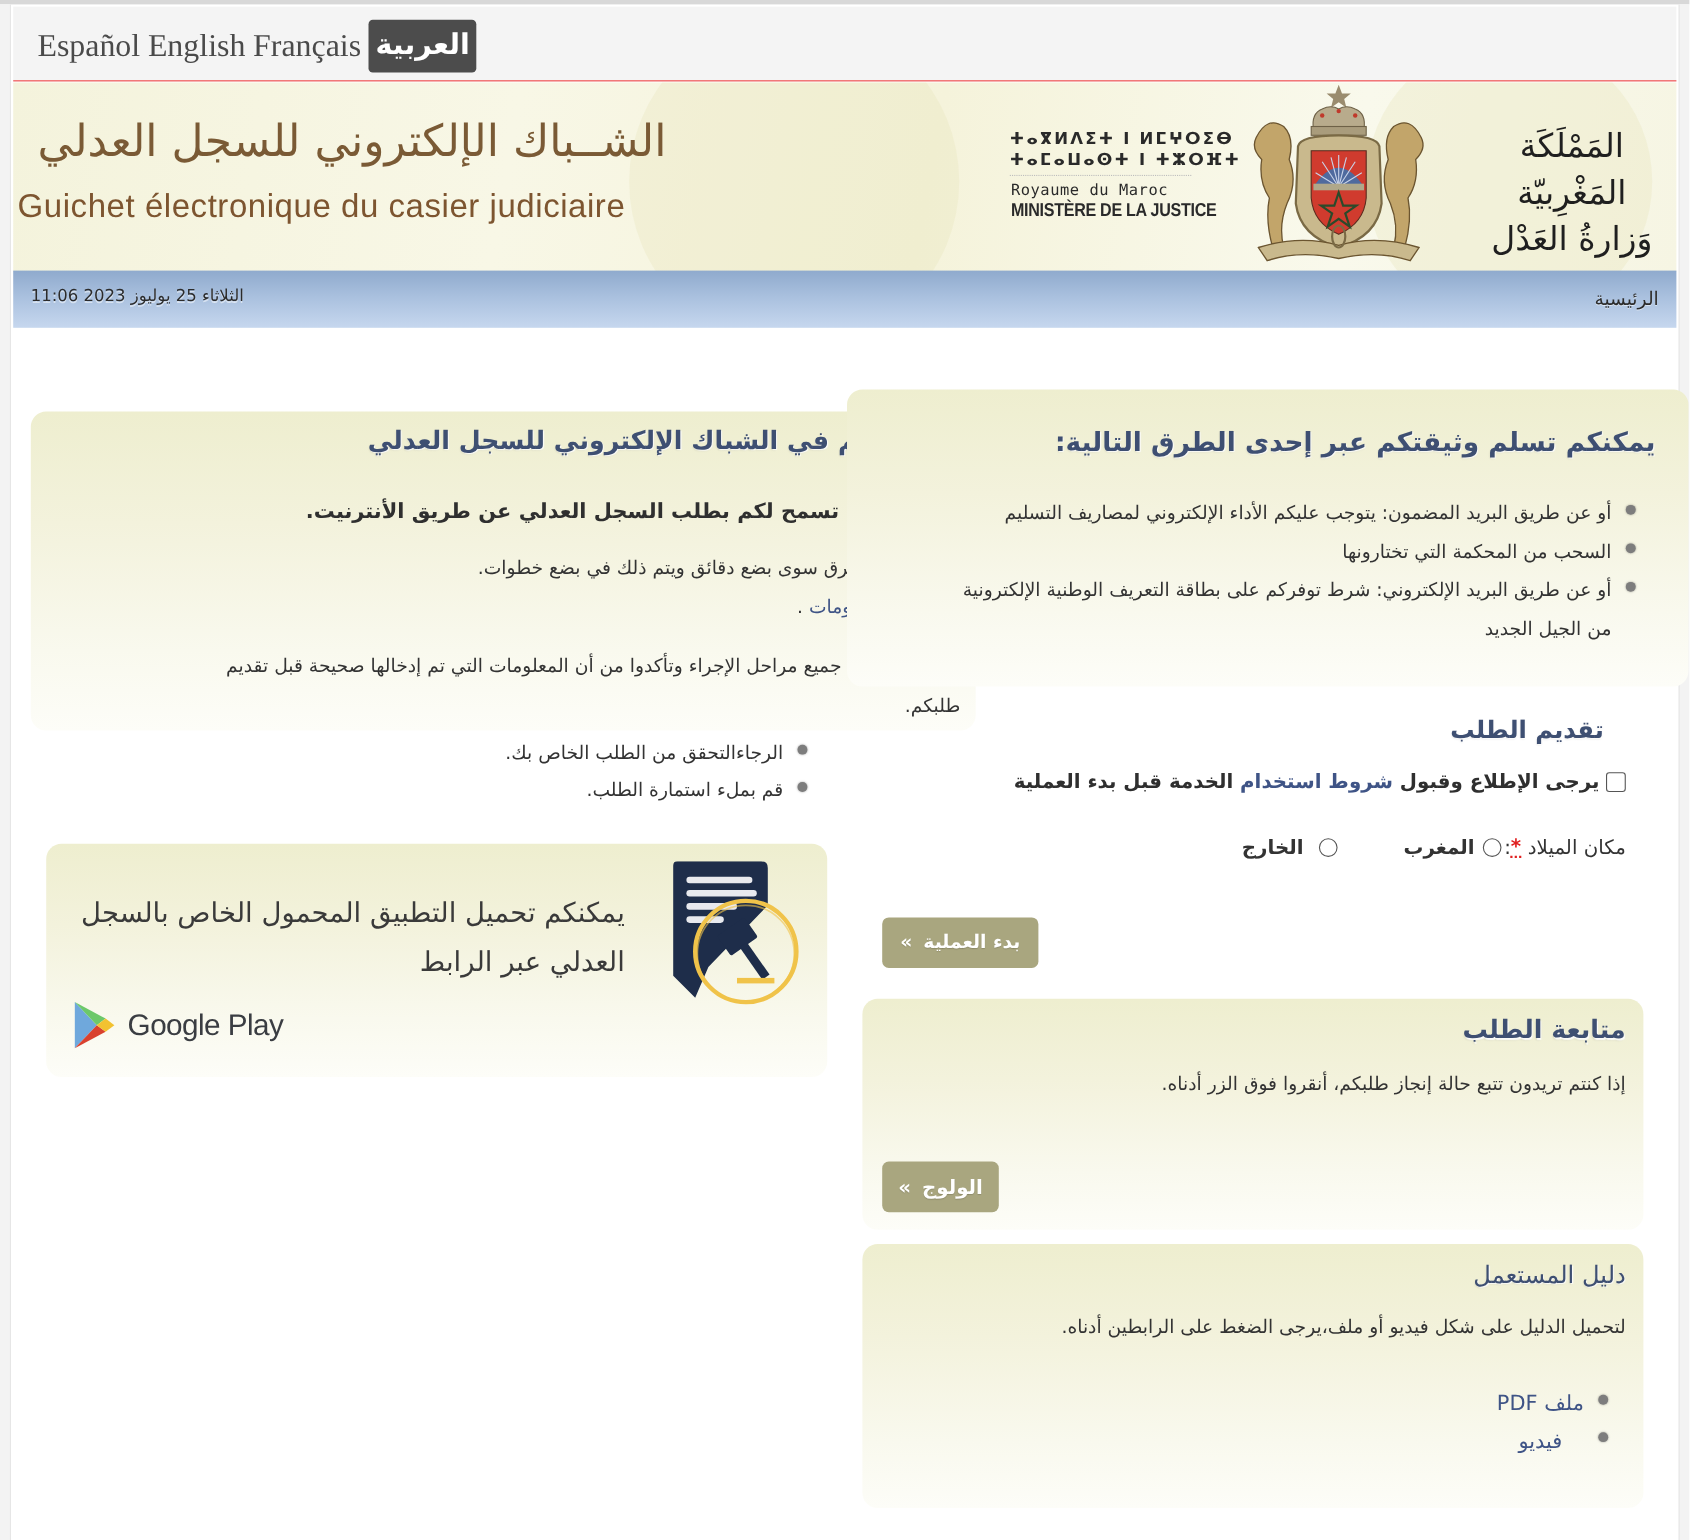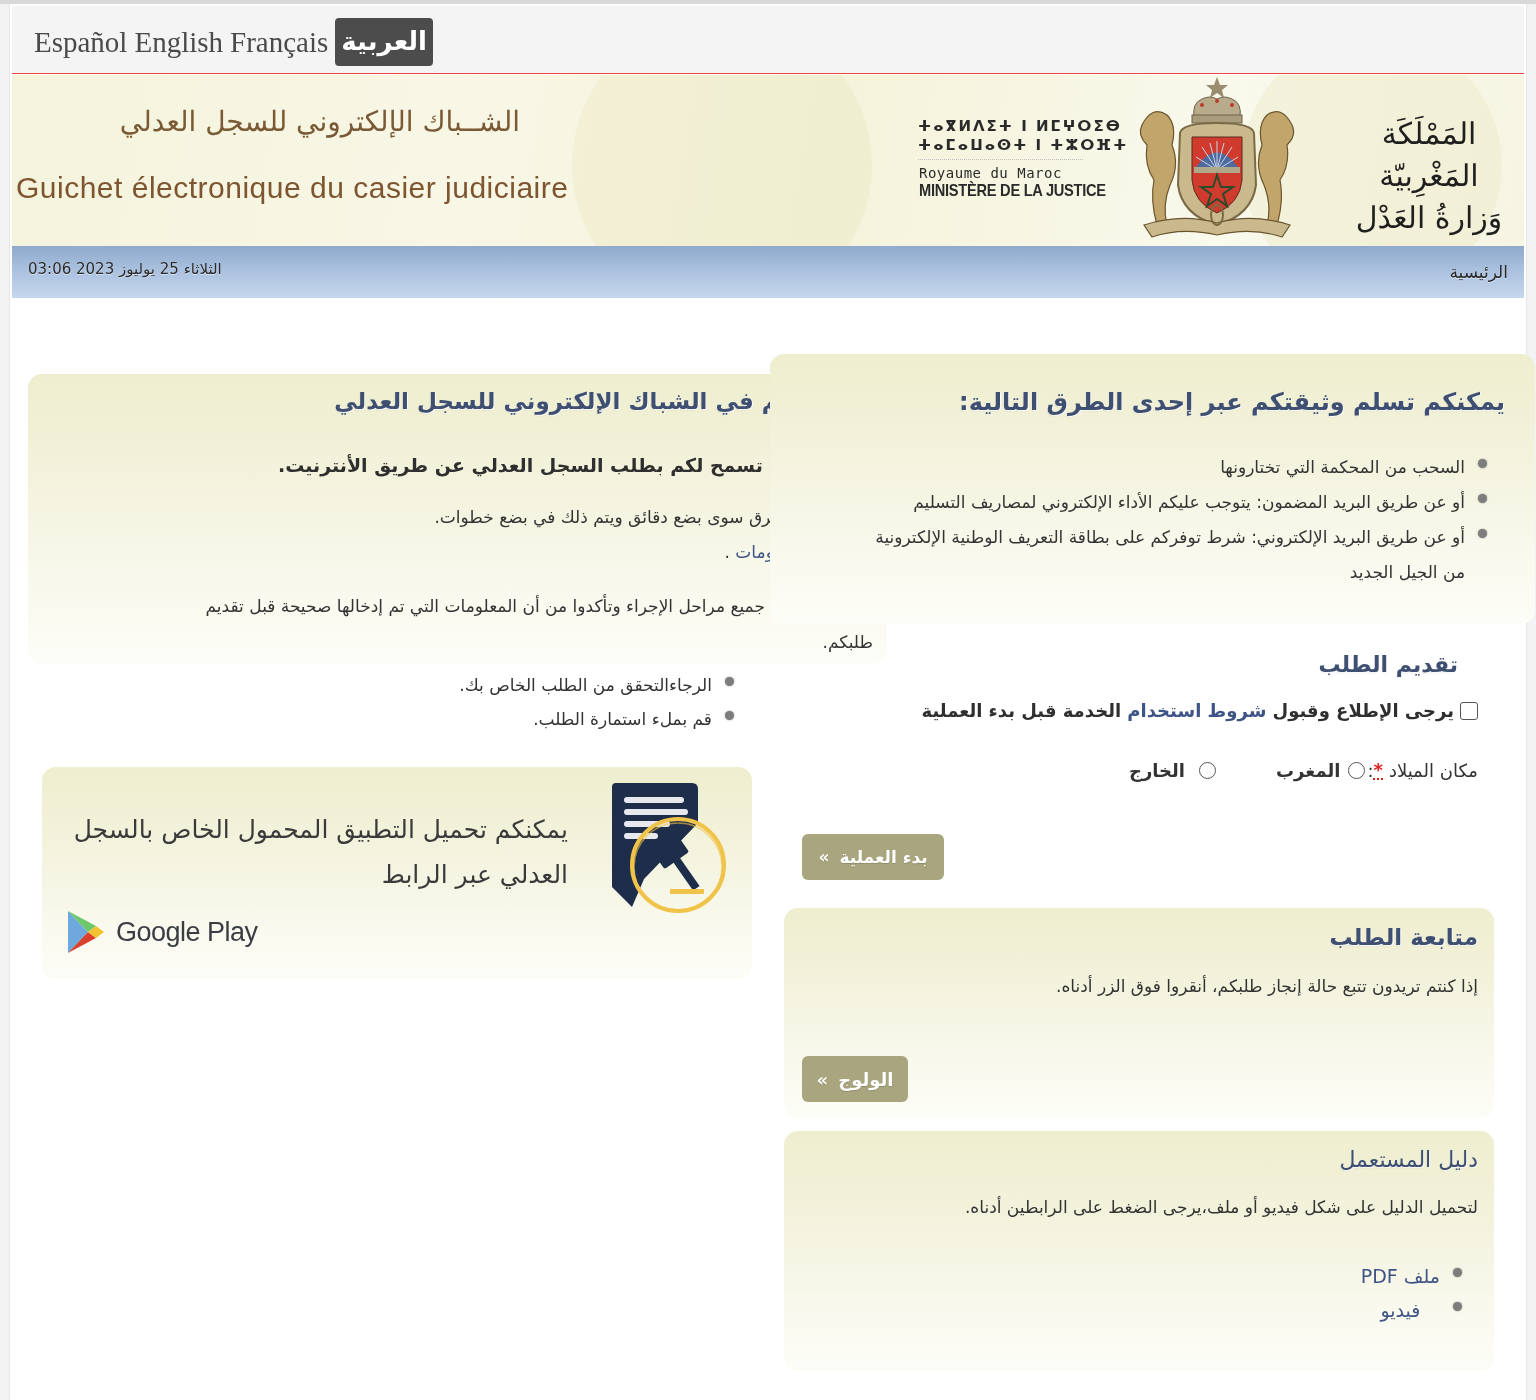--- a/index.html
+++ b/index.html
@@ -15,21 +15,21 @@
            font-family: "Liberation Serif", serif; font-size: 29px; color: #4a4a4a; }
   .lang-item { cursor: pointer; }
   .lang-active { background: #4c4c4c; color: #ffffff; border-radius: 4px; padding: 0 6px; height: 48px; line-height: 46px;
                  font-family: "DejaVu Sans", sans-serif; font-weight: bold; font-size: 26px; }
 
   
   .banner { position: absolute; left: 12px; top: 75px; width: 1512px; height: 172px;
             background: linear-gradient(100deg, #f4f3dc 0%, #f8f7e6 30%, #f5f3db 55%, #f9f9ec 80%, #f6f5e3 100%); overflow: hidden; }
   .banner-deco { position: absolute; border-radius: 50%; background: rgba(232,228,190,0.35); }
   .site-title-ar { position: absolute; left: 8px; top: 30px; width: 600px; text-align: center;
-                   font-family: "DejaVu Serif", serif; font-size: 28px; color: #7a5a35; direction: rtl; letter-spacing: 1px; }
+                   font-family: "DejaVu Serif", serif; font-size: 40px; color: #7a5a35; direction: rtl; letter-spacing: 1px; }
   .site-title-fr { position: absolute; left: 4px; top: 96px; font-family: "Liberation Sans", sans-serif; font-size: 30px;
                    color: #7d5530; letter-spacing: 0.5px; }
   .tifinagh { position: absolute; left: 906px; top: 42px; font-family: "DejaVu Sans", sans-serif; font-size: 15px; color: #2a2a2a;
               line-height: 19px; letter-spacing: 2px; font-weight: bold; }
   .tif-sep { position: absolute; left: 906px; top: 84px; width: 165px; border-top: 1px dotted #bdbdbd; }
   .royaume { position: absolute; left: 907px; top: 90px; font-family: "DejaVu Sans Mono", monospace; font-size: 14px; color: #2a2a2a; letter-spacing: 0.5px; }
   .ministere { position: absolute; left: 907px; top: 106px; font-family: "Liberation Sans", sans-serif; font-size: 17px; font-weight: bold;
                color: #2a2a2a; transform: scaleX(0.86); transform-origin: left; letter-spacing: -0.3px; }
   .emblem { position: absolute; left: 1110px; top: 0px; width: 190px; height: 172px; }
   .kingdom-ar { position: absolute; left: 1322px; top: 38px; width: 190px; text-align: center; direction: rtl;
@@ -131,21 +131,21 @@
     <ellipse cx="95" cy="140" rx="6" ry="10" fill="none" stroke="#7a6a45" stroke-width="2"></ellipse>
   </svg>
 
   <div class="kingdom-ar">
     <div>المَمْلَكَة المَغْرِبيّة</div>
     <div>وَزارةُ العَدْل</div>
   </div>
 </div>
 
 <div class="navbar">
-  <div class="nav-date">الثلاثاء 25 يوليوز 2023 03:06</div>
+  <div class="nav-date">الثلاثاء 25 يوليوز 2023 11:06</div>
   <div class="nav-home">الرئيسية</div>
 </div>
 
 <div class="panel p-welcome">
   <div class="panel-title" style="position:absolute;right:14px;top:14px;font-size:23px;">مرحباً بكم في الشباك الإلكتروني للسجل العدلي</div>
   <div class="txt" style="position:absolute;right:14px;top:80px;font-size:19px;font-weight:bold;color:#2f2f2f;">هذه الخدمة تسمح لكم بطلب السجل العدلي عن طريق الأنترنيت.</div>
   <div class="txt" style="position:absolute;right:14px;top:133px;font-size:17px;">العملية لا تستغرق سوى بضع دقائق ويتم ذلك في بضع خطوات.</div>
   <div style="position:absolute;right:14px;top:168px;font-size:17px;">
     <a class="lnk">مزيد من المعلومات</a><span class="txt"> .</span>
   </div>
@@ -180,22 +180,22 @@
       <polygon points="2,44 22,23 30,29" fill="#d9412e"></polygon>
       <polygon points="22,23 30,17 38,23 30,29" fill="#f2c230"></polygon>
     </svg>
     <span style="font-family:'Liberation Sans',sans-serif;font-size:27px;color:#3a3d42;letter-spacing:-0.5px;">Google Play</span>
   </div>
 </div>
 
 <div class="panel p-receive">
   <div class="panel-title" style="position:absolute;right:30px;top:34px;font-size:24px;">يمكنكم تسلم وثيقتكم عبر إحدى الطرق التالية:</div>
   <ul class="bul" style="position:absolute;right:48px;top:96px;width:620px;font-size:17px;line-height:35px;color:#333;">
+    <li>أو عن طريق البريد المضمون: يتوجب عليكم الأداء الإلكتروني لمصاريف التسليم</li>
     <li>السحب من المحكمة التي تختارونها</li>
-    <li>أو عن طريق البريد المضمون: يتوجب عليكم الأداء الإلكتروني لمصاريف التسليم</li>
     <li>أو عن طريق البريد الإلكتروني: شرط توفركم على بطاقة التعريف الوطنية الإلكترونية من الجيل الجديد</li>
   </ul>
 </div>
 
 <div style="position:absolute;left:770px;top:640px;width:738px;height:260px;direction:rtl;">
   <div class="panel-title" style="position:absolute;right:50px;top:12px;font-size:22px;">تقديم الطلب</div>
   <div style="position:absolute;right:30px;top:60px;font-size:18px;font-weight:bold;color:#2f2f2f;display:flex;align-items:center;gap:6px;">
     <span class="checkbox"></span>
     <span>
       <span>يرجى الإطلاع وقبول </span><a class="lnk">شروط استخدام</a><span> الخدمة قبل بدء العملية</span>

